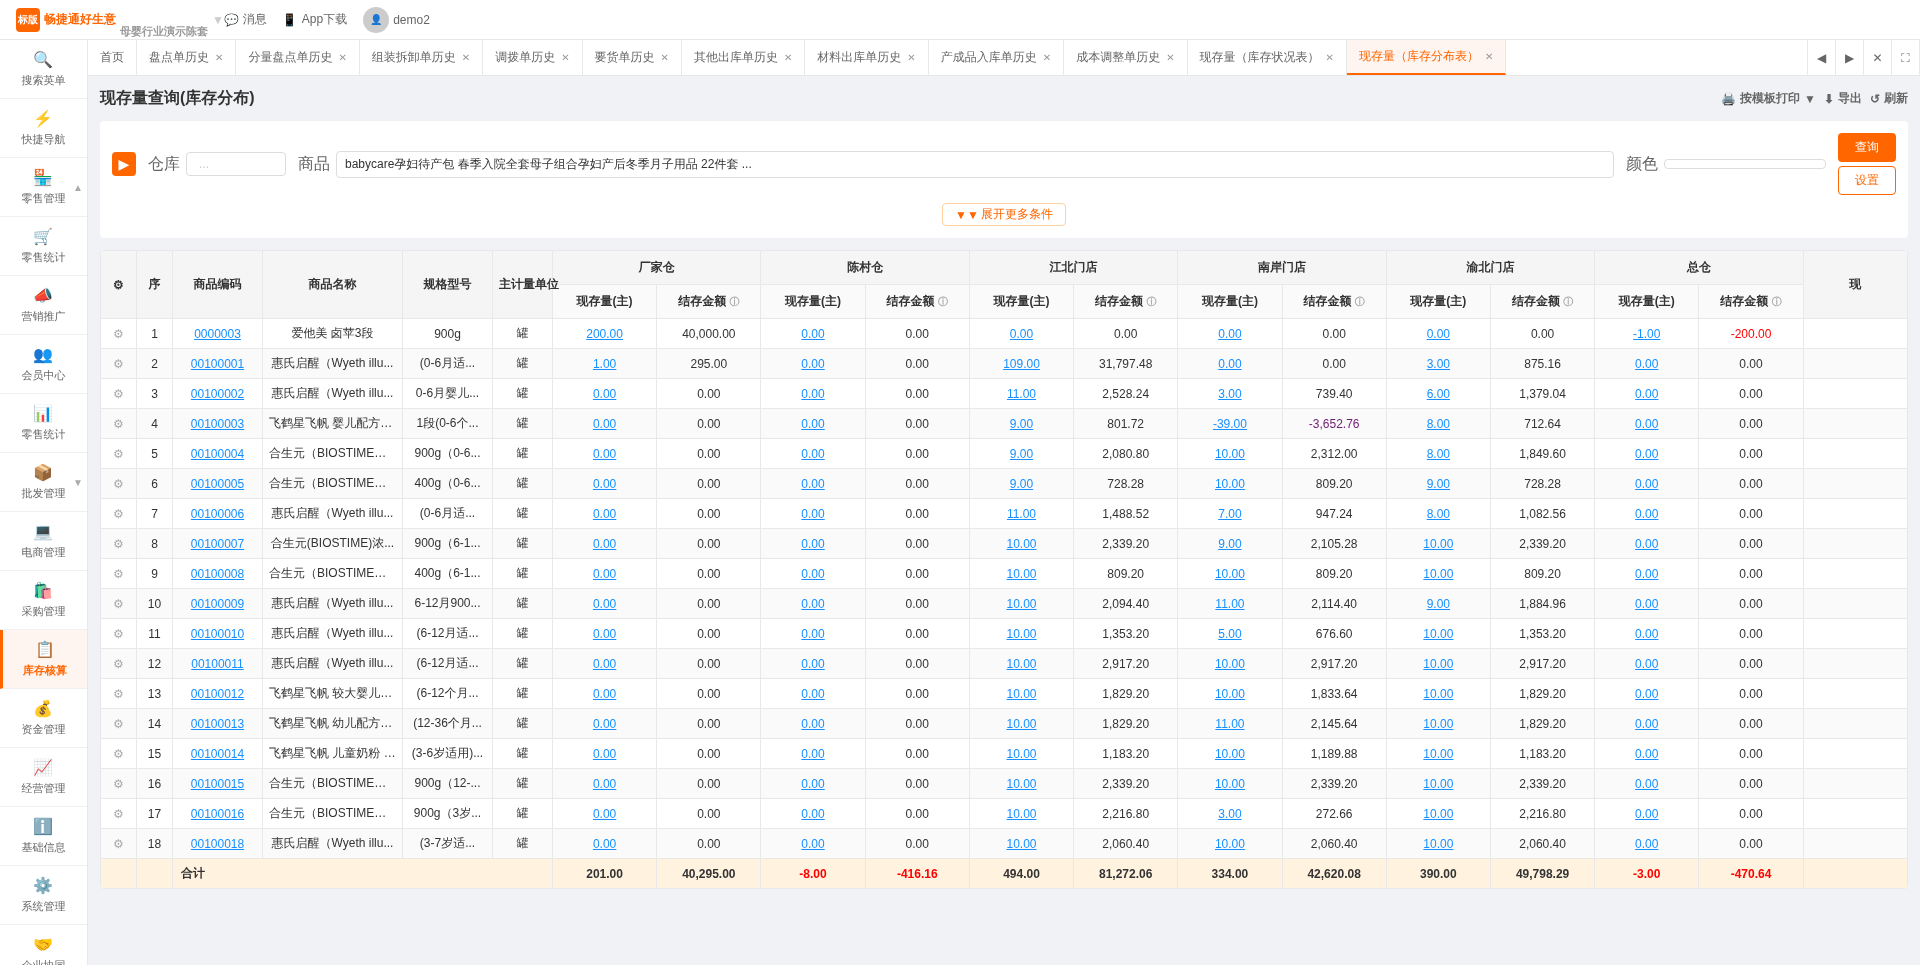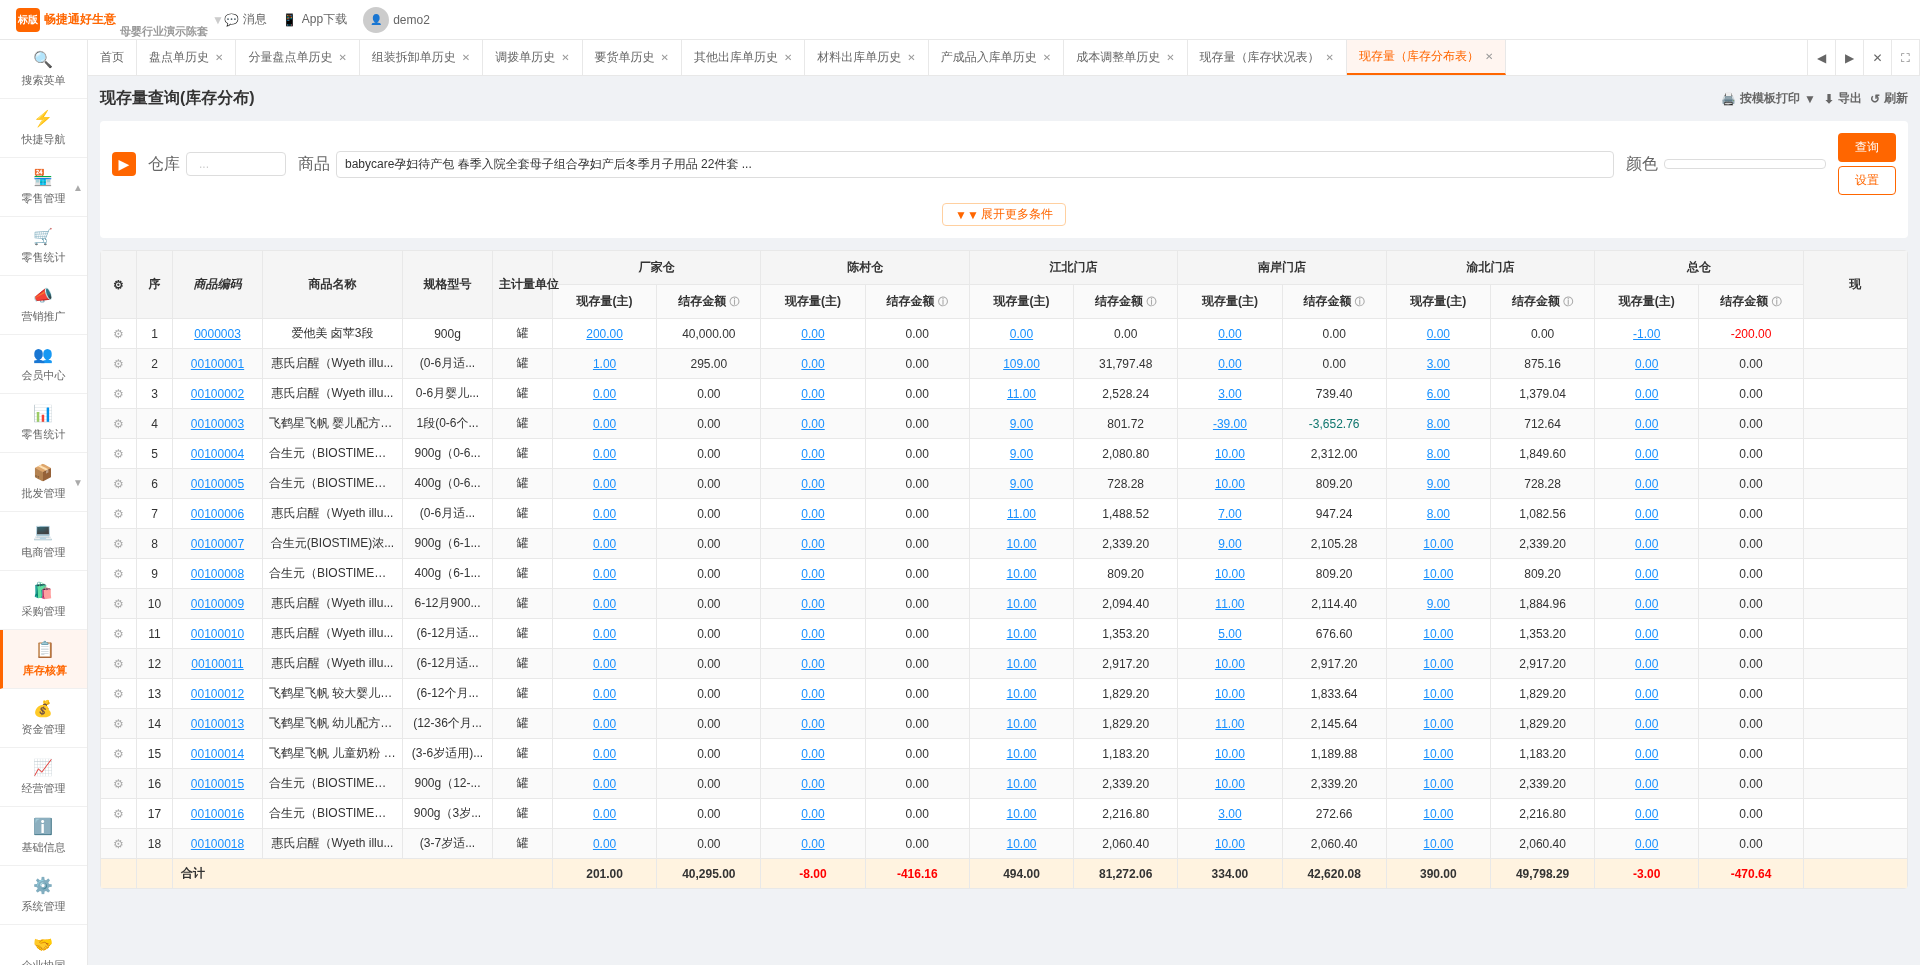--- a/index.html
+++ b/index.html
@@ -153,21 +153,21 @@
       color: #333;
       white-space: nowrap;
       overflow: hidden;
       text-overflow: ellipsis;
     }
     tbody tr:nth-child(even) td { background: #fafafa; }
     .text-red { color: #f00; }
     .text-link { color: #1890ff; text-decoration: underline; cursor: pointer; }
     .footer-row td { background: #fff3e0 !important; font-weight: bold; }
     .col-no { width: 36px; }
-    .col-code { width: 90px; font-style: italic; }
+    .col-code { width: 90px; }
     .col-name { width: 140px; }
     .col-spec { width: 90px; }
     .col-unit { width: 60px; }
     .col-val { width: 80px; }
     .col-settings { width: 36px; }
     .info-icon { color: #aaa; font-size: 10px; cursor: pointer; }
   </style>
 </head>
 <body>
 
@@ -489,21 +489,21 @@
     <td title="飞鹤星飞帆 婴儿配方奶...">飞鹤星飞帆 婴儿配方奶...</td>
     <td>1段(0-6个...</td>
     <td>罐</td>
     <td class="text-link">0.00</td>
     <td>0.00</td>
     <td class="text-link">0.00</td>
     <td>0.00</td>
     <td class="text-link">9.00</td>
     <td>801.72</td>
     <td class="text-link text-red">-39.00</td>
-    <td style="color:#0f766e">-3,652.76</td>
+    <td style="color:#701a75">-3,652.76</td>
     <td class="text-link">8.00</td>
     <td>712.64</td>
     <td class="text-link">0.00</td>
     <td>0.00</td>
     <td></td>
   </tr>
             <tr>
     <td style="cursor:pointer;color:#aaa;">⚙</td>
     <td>5</td>
     <td class="text-link">00100004</td>

